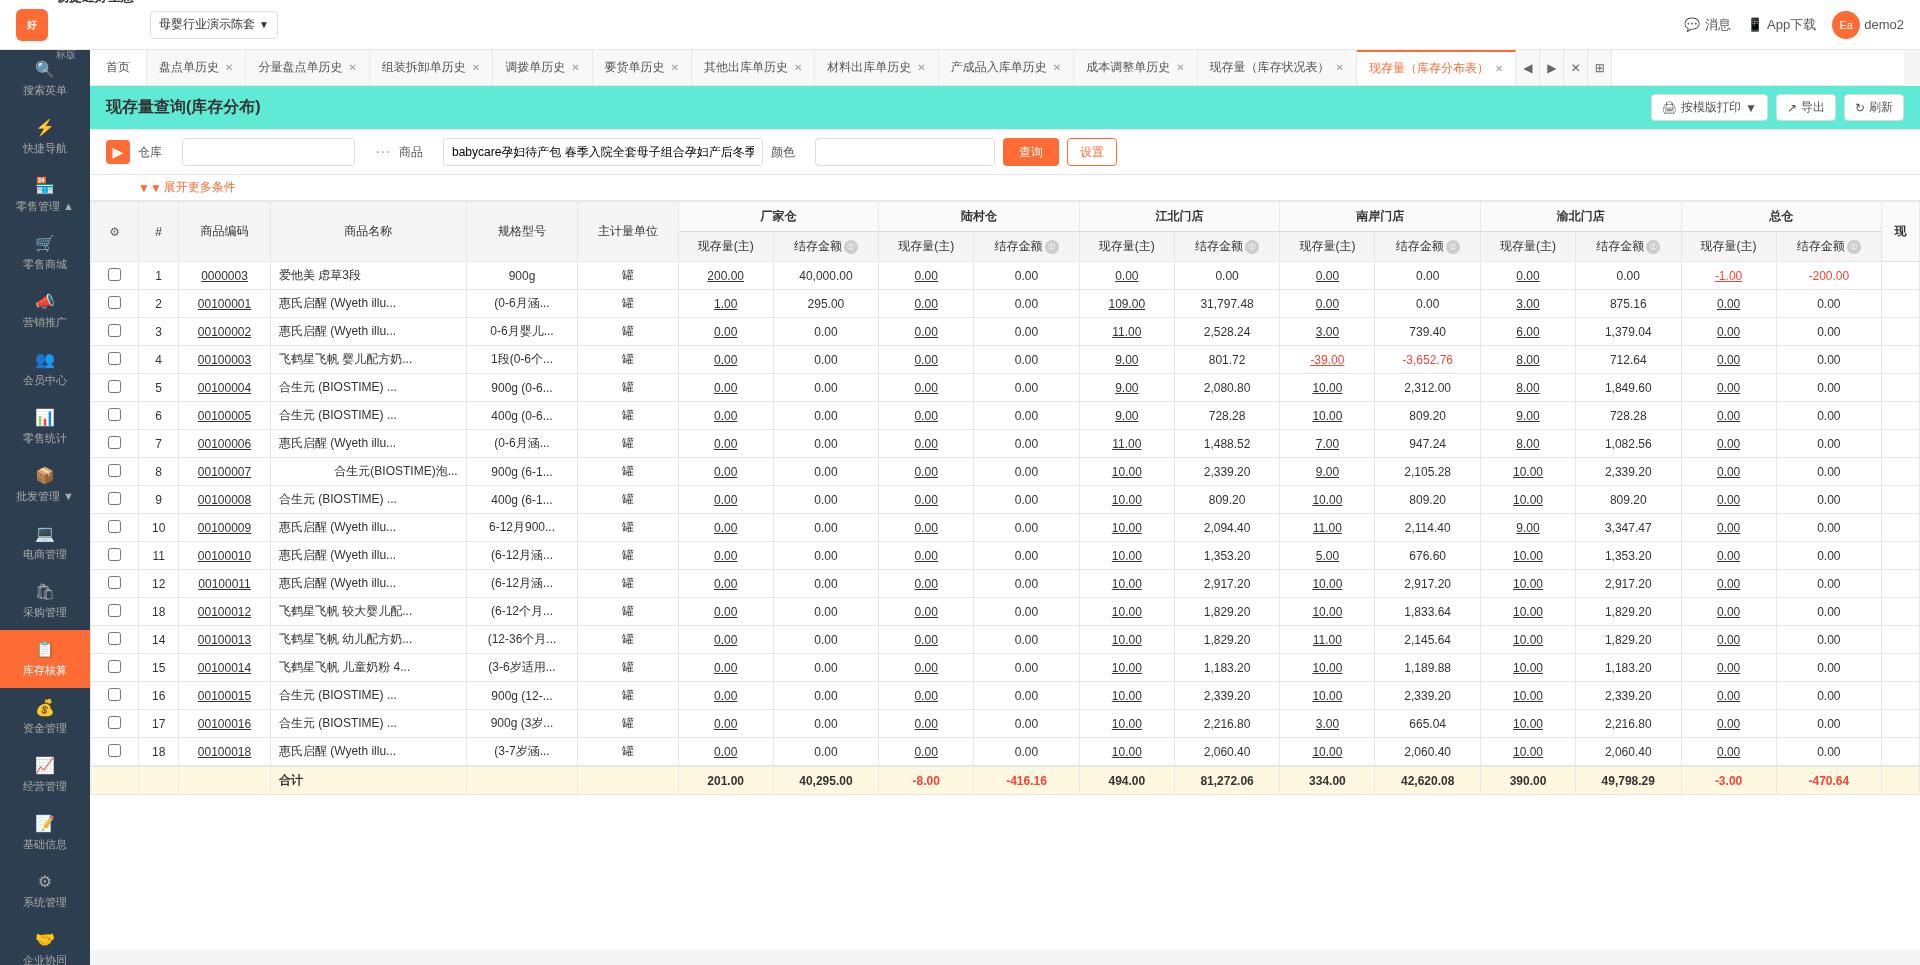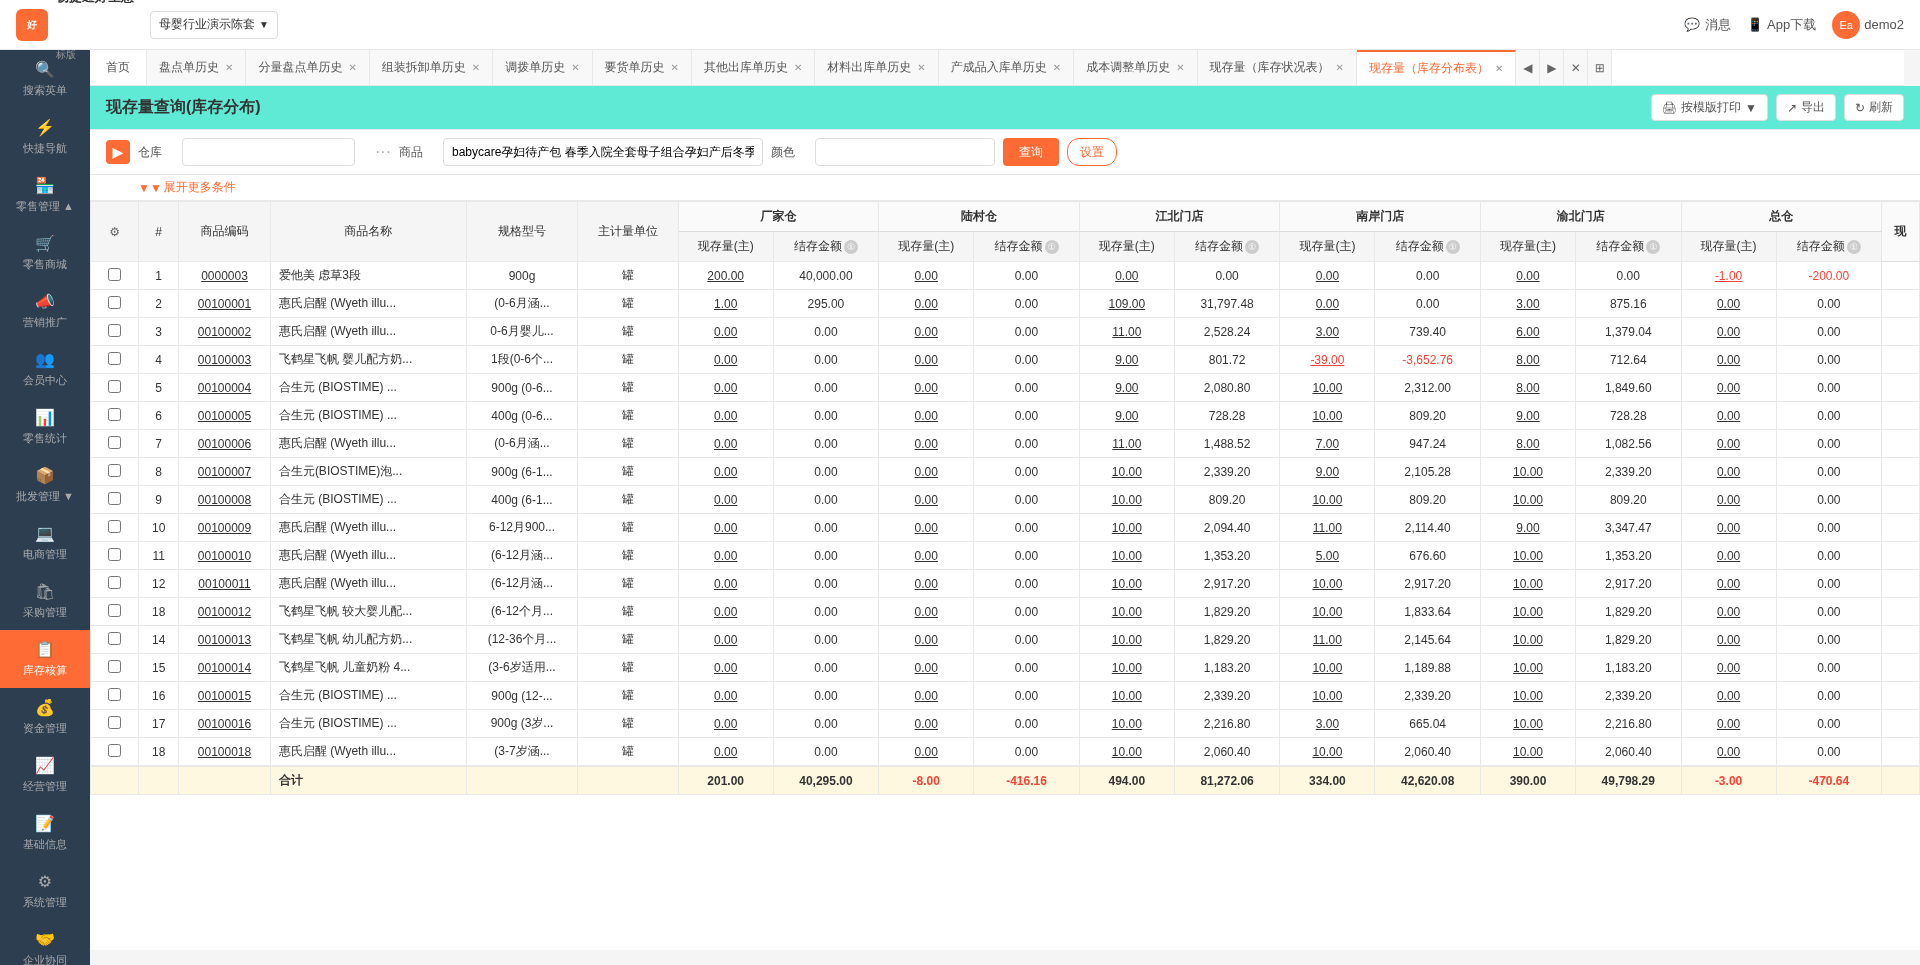--- a/index.html
+++ b/index.html
@@ -185,21 +185,21 @@
       height: 28px; padding: 0 16px;
       background: #ff6b35;
       color: #fff;
       border: none; border-radius: 4px;
       cursor: pointer; font-size: 12px;
     }
     .filter-btn-outline {
       height: 28px; padding: 0 12px;
       background: #fff;
       color: #ff6b35;
-      border: 1px solid #ff6b35; border-radius: 12px;
+      border: 1px solid #ff6b35; border-radius: 4px;
       cursor: pointer; font-size: 12px;
     }
     .expand-more {
       color: #ff6b35; cursor: pointer; font-size: 12px;
       display: flex; align-items: center; gap: 2px;
     }
     .filter-dots { color: #aaa; font-size: 16px; }
 
     
     .table-container {
@@ -647,21 +647,21 @@
     <td><span class="number-link">8.00</span></td>
     <td>1,082.56</td>
     <td><span class="number-link">0.00</span></td>
     <td>0.00</td>
     <td></td>
   </tr>
           <tr>
     <td><input type="checkbox" style=""></td>
     <td>8</td>
     <td><a class="number-link">00100007</a></td>
-    <td style="text-align:left;">合生元(BIOSTIME)泡...</td>
+    <td style="text-align:right;">合生元(BIOSTIME)泡...</td>
     <td>900g (6-1...</td>
     <td>罐</td>
     <td><span class="number-link">0.00</span></td>
     <td>0.00</td>
     <td><span class="number-link">0.00</span></td>
     <td>0.00</td>
     <td><span class="number-link">10.00</span></td>
     <td>2,339.20</td>
     <td><span class="number-link">9.00</span></td>
     <td>2,105.28</td>

